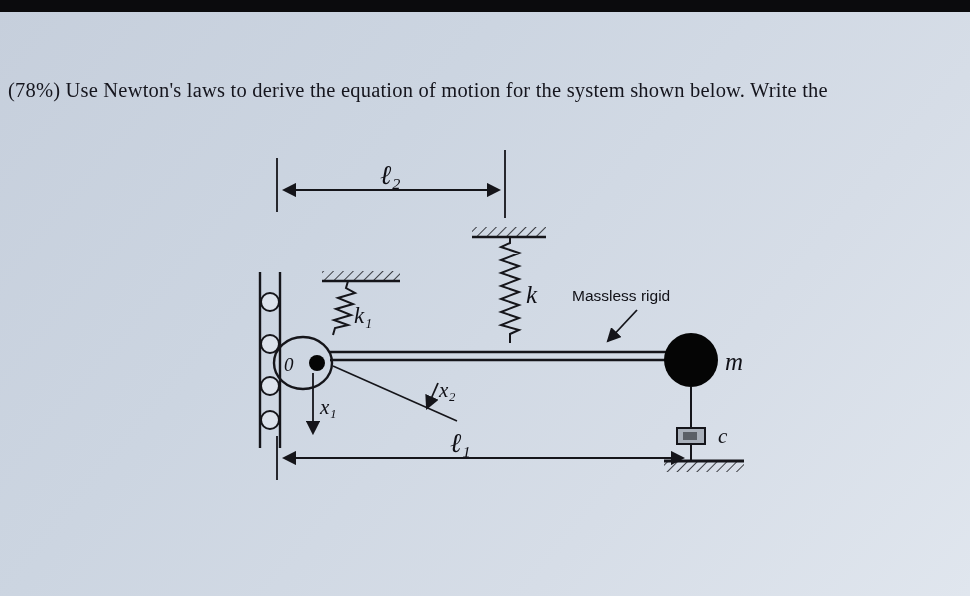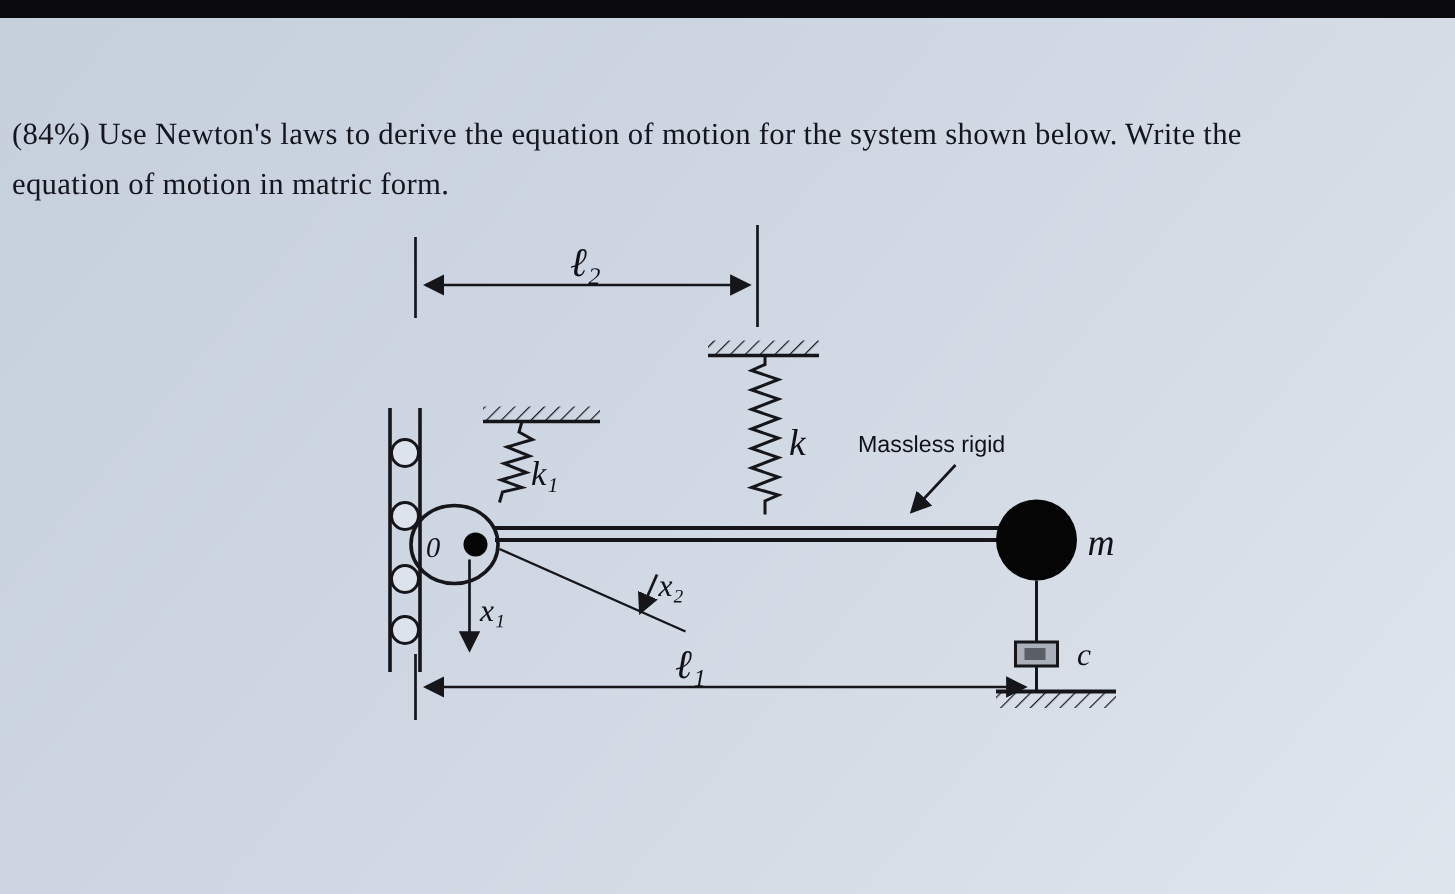--- a/index.html
+++ b/index.html
@@ -24,22 +24,21 @@
   .lbl-sans { font-family:"Liberation Sans", sans-serif; font-style:normal; fill:#101016; }
 </style>
 </head>
 <body>
 
 <div class="photo">
 
   <div class="top-strip"></div>
 
   <div class="question">
-    <div>(84%) Use Newton's laws to derive the equation of motion for the system shown below. Write the</div>
-    <div>equation of motion in matric form.</div>
+    <div>(78%) Use Newton's laws to derive the equation of motion for the system shown below. Write the</div>
   </div>
 
   <svg class="diagram" width="970" height="596" viewBox="0 0 970 596">
     <defs>
       <pattern id="hatch" patternUnits="userSpaceOnUse" width="7" height="7" patternTransform="rotate(45)">
         <line x1="0" y1="0" x2="0" y2="7" stroke="#15151a" stroke-width="1.6"></line>
       </pattern>
       <marker id="arrow" viewBox="0 0 10 10" refX="8.5" refY="5" markerWidth="8" markerHeight="8" orient="auto-start-reverse">
         <path d="M0,0 L10,5 L0,10 z" fill="#15151a"></path>
       </marker>

